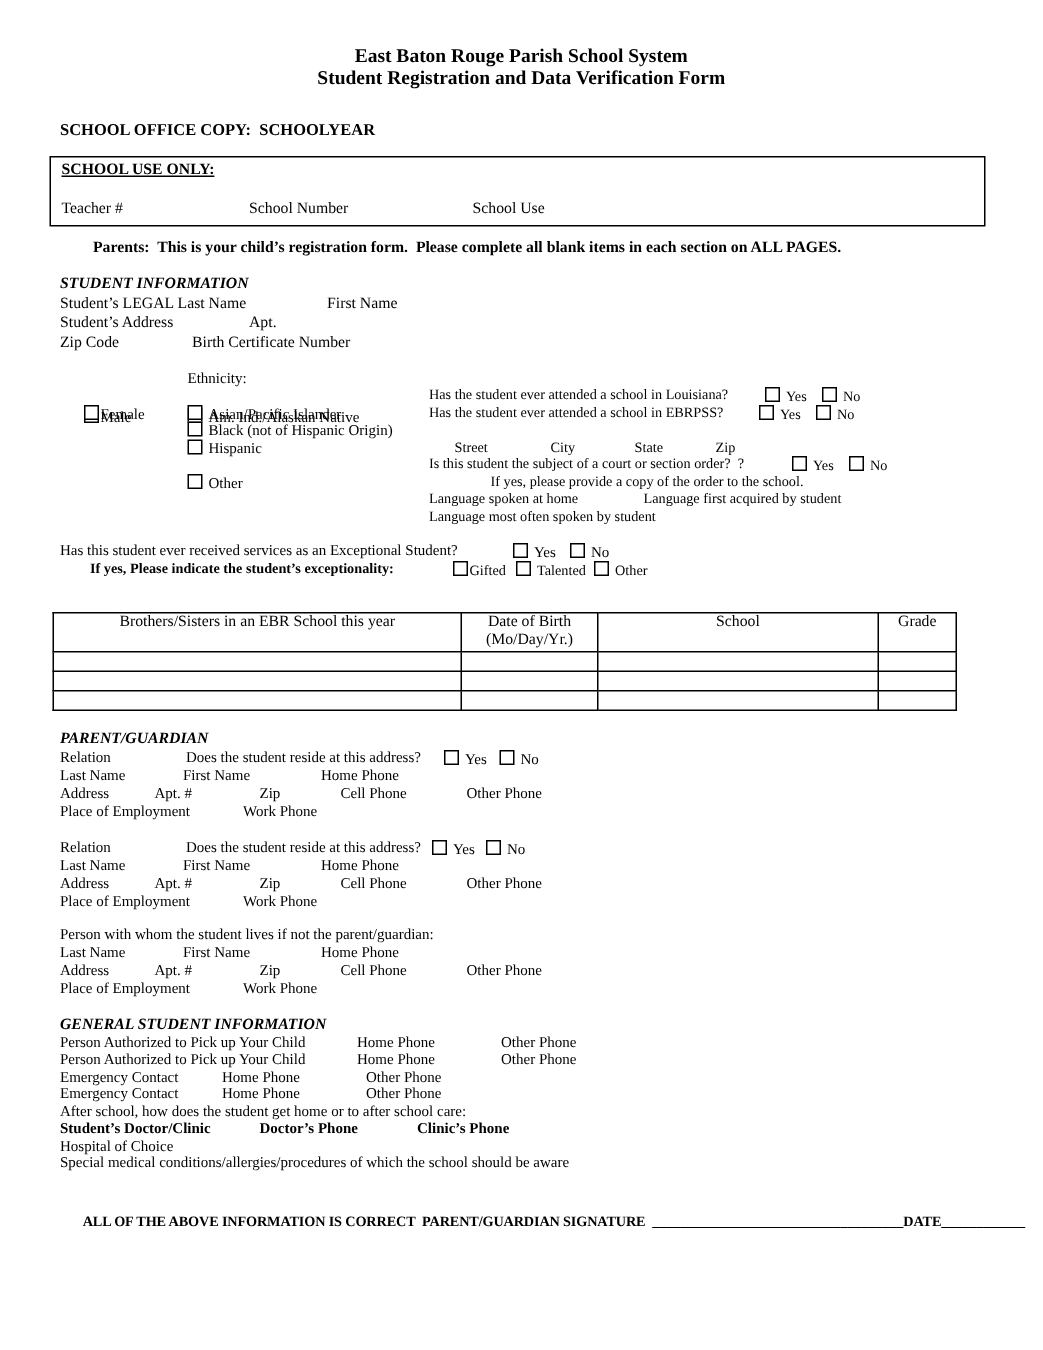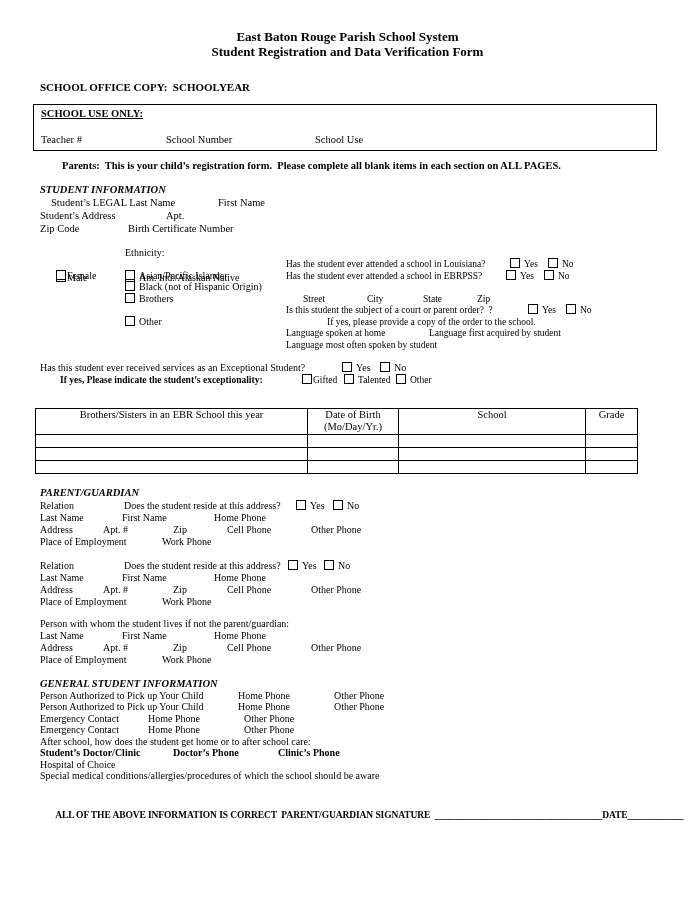--- a/index.html
+++ b/index.html
@@ -55,21 +55,21 @@
       <span class="seg" style="left:7px;">Teacher #</span>
       <span class="seg" style="left:132px;">School Number</span>
       <span class="seg" style="left:281px;">School Use</span>
     </div>
   </div>
 
   <div class="ln" style="top:160px;"><span class="seg note" style="left:62px;">Parents:  This is your child’s registration form.  Please complete all blank items in each section on ALL PAGES.</span></div>
 
   <div class="ln" style="top:184px;"><span class="seg bi" style="left:40px;">STUDENT INFORMATION</span></div>
   <div class="ln" style="top:197px;">
-    <span class="seg" style="left:51px;">Student’s LEGAL Last Name</span>
+    <span class="seg" style="left:40px;">Student’s LEGAL Last Name</span>
     <span class="seg" style="left:218px;">First Name</span>
   </div>
   <div class="ln" style="top:210px;">
     <span class="seg" style="left:40px;">Student’s Address</span>
     <span class="seg" style="left:166px;">Apt.</span>
   </div>
   <div class="ln" style="top:223px;">
     <span class="seg" style="left:40px;">Zip Code</span>
     <span class="seg" style="left:128px;">Birth Certificate Number</span>
   </div>
@@ -80,21 +80,21 @@
     <span class="seg" style="left:125px;"><span class="cb"></span><span>Am. Ind./Alaskan Native</span></span>
   </div>
   <div class="ln md" style="top:270px;">
     <span class="seg" style="left:56px;"><span class="cb" style="margin-right:1px;"></span><span>Female</span></span>
     <span class="seg" style="left:125px;"><span class="cb"></span><span>Asian/Pacific Islander</span></span>
   </div>
   <div class="ln md" style="top:281px;">
     <span class="seg" style="left:125px;"><span class="cb"></span><span>Black (not of Hispanic Origin)</span></span>
   </div>
   <div class="ln md" style="top:293px;">
-    <span class="seg" style="left:125px;"><span class="cb"></span><span>Brothers</span></span>
+    <span class="seg" style="left:125px;"><span class="cb"></span><span>Hispanic</span></span>
   </div>
   <div class="ln md" style="top:316px;">
     <span class="seg" style="left:125px;"><span class="cb"></span><span>Other</span></span>
   </div>
 
   <div class="ln sm" style="top:258px;">
     <span class="seg" style="left:286px;">Has the student ever attended a school in Louisiana?</span>
     <span class="seg" style="left:510px;"><span class="cb"></span><span>Yes</span></span>
     <span class="seg" style="left:548px;"><span class="cb"></span><span>No</span></span>
   </div>
@@ -103,21 +103,21 @@
     <span class="seg" style="left:506px;"><span class="cb"></span><span>Yes</span></span>
     <span class="seg" style="left:544px;"><span class="cb"></span><span>No</span></span>
   </div>
   <div class="ln sm" style="top:293px;">
     <span class="seg" style="left:303px;">Street</span>
     <span class="seg" style="left:367px;">City</span>
     <span class="seg" style="left:423px;">State</span>
     <span class="seg" style="left:477px;">Zip</span>
   </div>
   <div class="ln sm" style="top:304px;">
-    <span class="seg" style="left:286px;">Is this student the subject of a court or parent order?  ?</span>
+    <span class="seg" style="left:286px;">Is this student the subject of a court or section order?  ?</span>
     <span class="seg" style="left:528px;"><span class="cb"></span><span>Yes</span></span>
     <span class="seg" style="left:566px;"><span class="cb"></span><span>No</span></span>
   </div>
   <div class="ln sm" style="top:316px;text-decoration:underline;"><span class="seg" style="left:327px;">If yes, please provide a copy of the order to the school.</span></div>
   <div class="ln sm" style="top:327px;">
     <span class="seg" style="left:286px;">Language spoken at home</span>
     <span class="seg" style="left:429px;">Language first acquired by student</span>
   </div>
   <div class="ln sm" style="top:339px;"><span class="seg" style="left:286px;">Language most often spoken by student</span></div>
 

